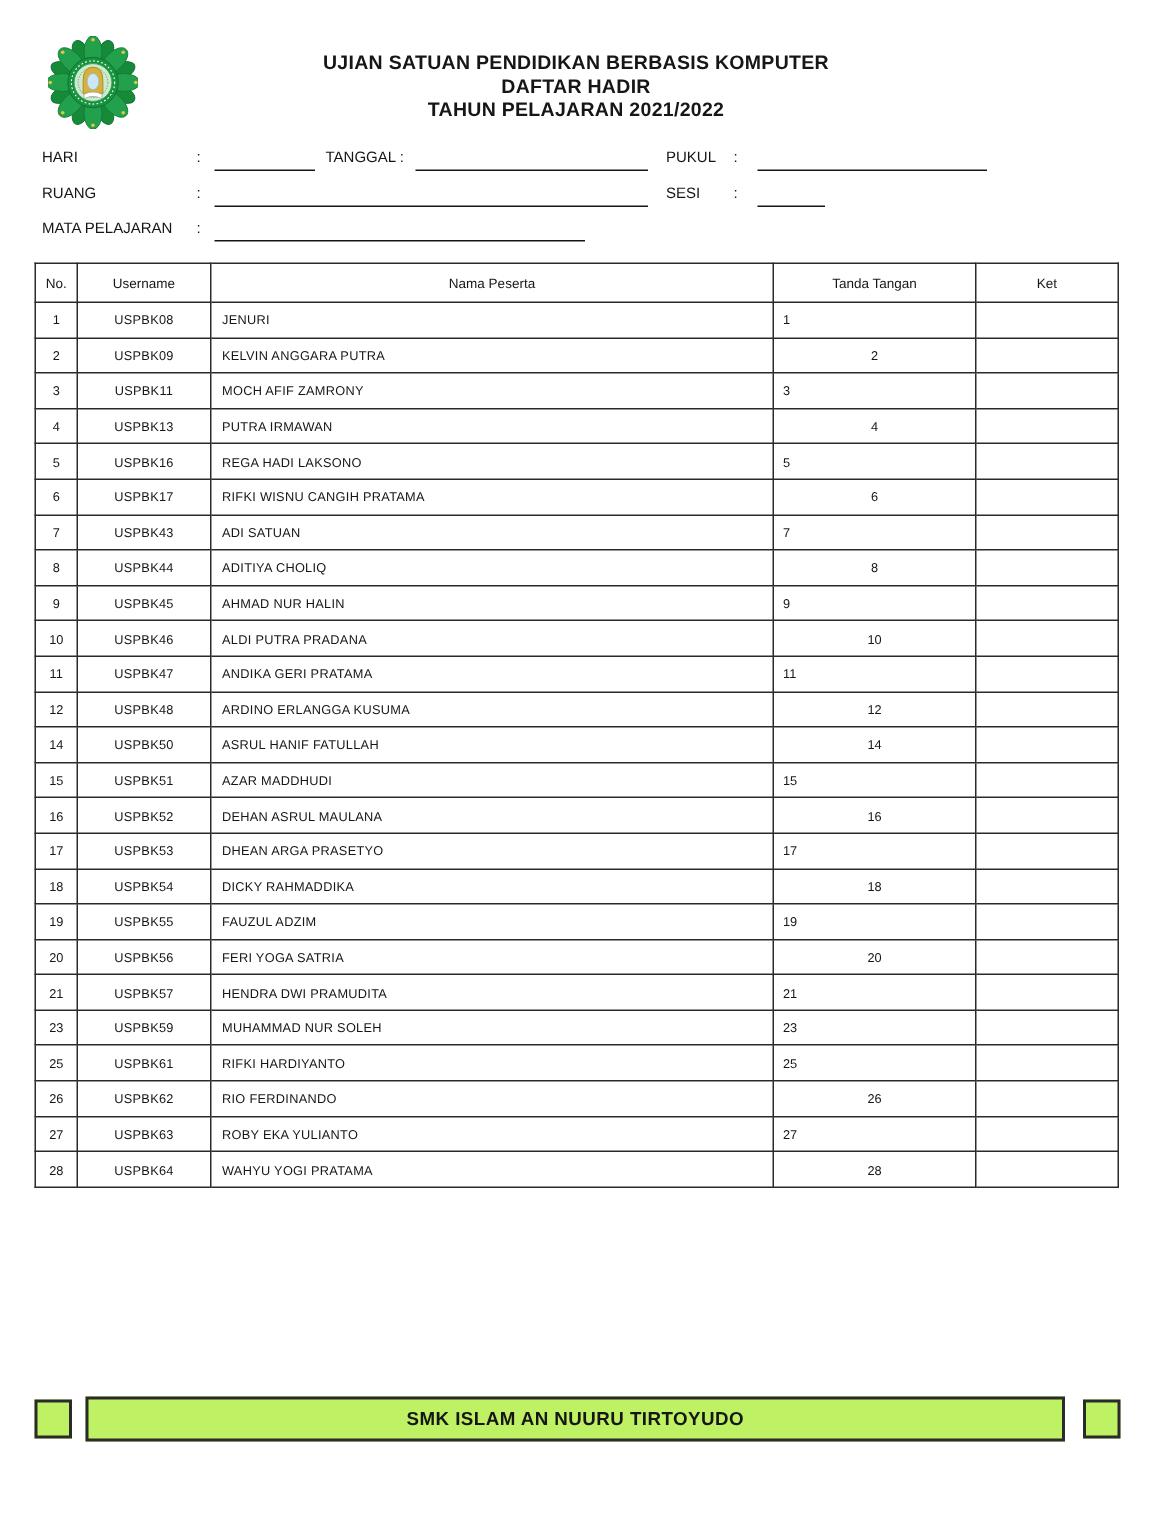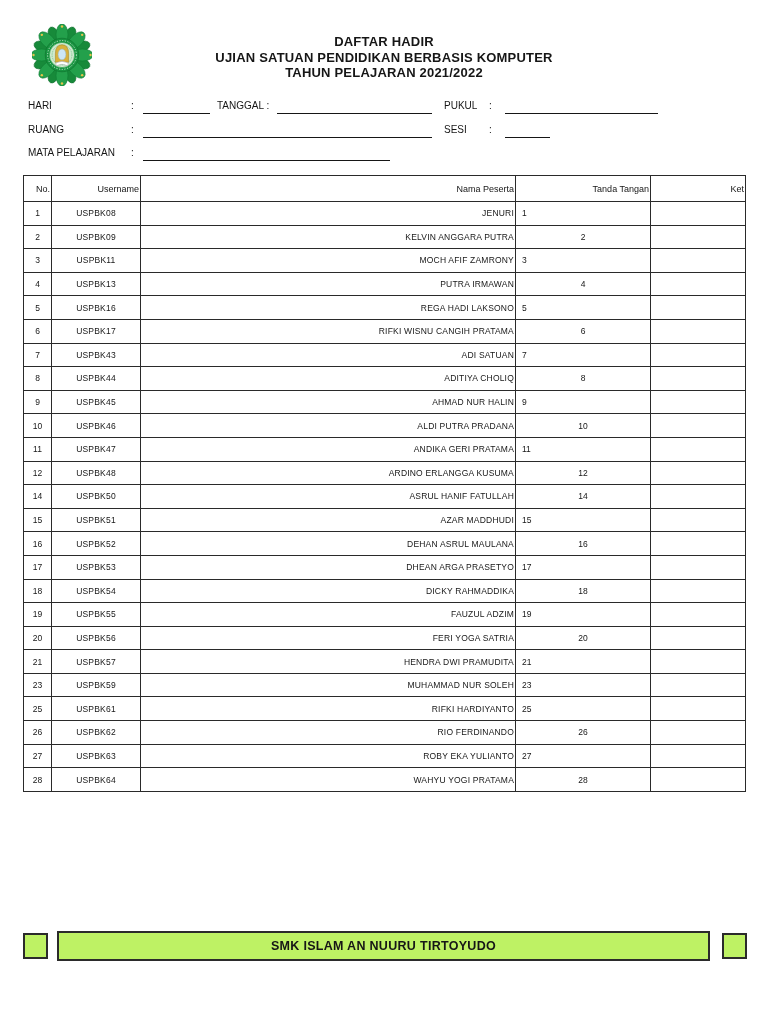--- a/index.html
+++ b/index.html
@@ -17,25 +17,25 @@
   .fline{position:absolute;height:0;border-bottom:1.2px solid #161616;}
   
   table.att{
     position:absolute;left:23px;top:175px;width:722px;
     border-collapse:collapse;table-layout:fixed;
   }
   table.att th,table.att td{
     border:1px solid #2a2a2a;font-weight:normal;color:#161616;
     overflow:hidden;white-space:nowrap;
   }
-  table.att th{height:23px;font-size:9px;text-align:right;vertical-align:middle;}
+  table.att th{height:23px;font-size:9px;text-align:center;vertical-align:middle;}
   table.att td{height:20.6px;font-size:8.5px;vertical-align:middle;}
   td.c-no{text-align:center;}
   td.c-user{text-align:center;letter-spacing:.2px;}
-  td.c-nama{text-align:right;padding-left:24px;letter-spacing:.2px;}
+  td.c-nama{text-align:left;padding-left:7px;letter-spacing:.2px;}
   td.c-ttd.odd{text-align:left;padding-left:6px;}
   td.c-ttd.even{text-align:center;}
   td.c-ket{text-align:center;}
   
   .fbox{position:absolute;border:2px solid #2b2b2b;background:#bef264;}
   .fbox.small-left{left:23px;top:933px;width:21px;height:22px;}
   .fbox.main{left:57px;top:931px;width:649px;height:26px;
     display:flex;align-items:center;justify-content:center;}
   .fbox.small-right{left:722px;top:933px;width:21px;height:22px;}
   .school-name{font-weight:bold;font-size:12.5px;letter-spacing:.3px;color:#161616;}
@@ -81,22 +81,22 @@
       <circle cx="50" cy="50" r="24" fill="none" stroke="#ffffff" stroke-width="1.2" stroke-dasharray="2 2.5"></circle>
       <circle cx="50" cy="50" r="21" fill="#cfe9cf" stroke="#2aa14a" stroke-width="1"></circle>
       <circle cx="50" cy="50" r="16.5" fill="none" stroke="#2aa14a" stroke-width=".8" stroke-dasharray="1.5 1.5"></circle>
       <path d="M39,62 L39,48 Q39,33 50,33 Q61,33 61,48 L61,62 Z" fill="#d8b13c" stroke="#a8862a" stroke-width="1"></path>
       <ellipse cx="50" cy="49" rx="6.5" ry="9" fill="#cde6f5" stroke="#8fb7cf" stroke-width=".8"></ellipse>
       <path d="M40,63 Q50,58 60,63 L60,68 Q50,63 40,68 Z" fill="#ffffff" stroke="#999999" stroke-width=".8"></path>
     </g>
   </svg>
 
   <div class="title">
+    <div>UJIAN SATUAN PENDIDIKAN BERBASIS KOMPUTER</div>
     <div>DAFTAR HADIR</div>
-    <div>UJIAN SATUAN PENDIDIKAN BERBASIS KOMPUTER</div>
     <div>TAHUN PELAJARAN 2021/2022</div>
   </div>
 
   <div>
 
     <span class="lbl" style="left:28px;top:100px">HARI</span>
     <span class="lbl" style="left:131px;top:100px">:</span>
     <div class="fline" style="left:143px;top:113px;width:67px"></div>
     <span class="lbl" style="left:217px;top:100px">TANGGAL :</span>
     <div class="fline" style="left:277px;top:113px;width:155px"></div>

